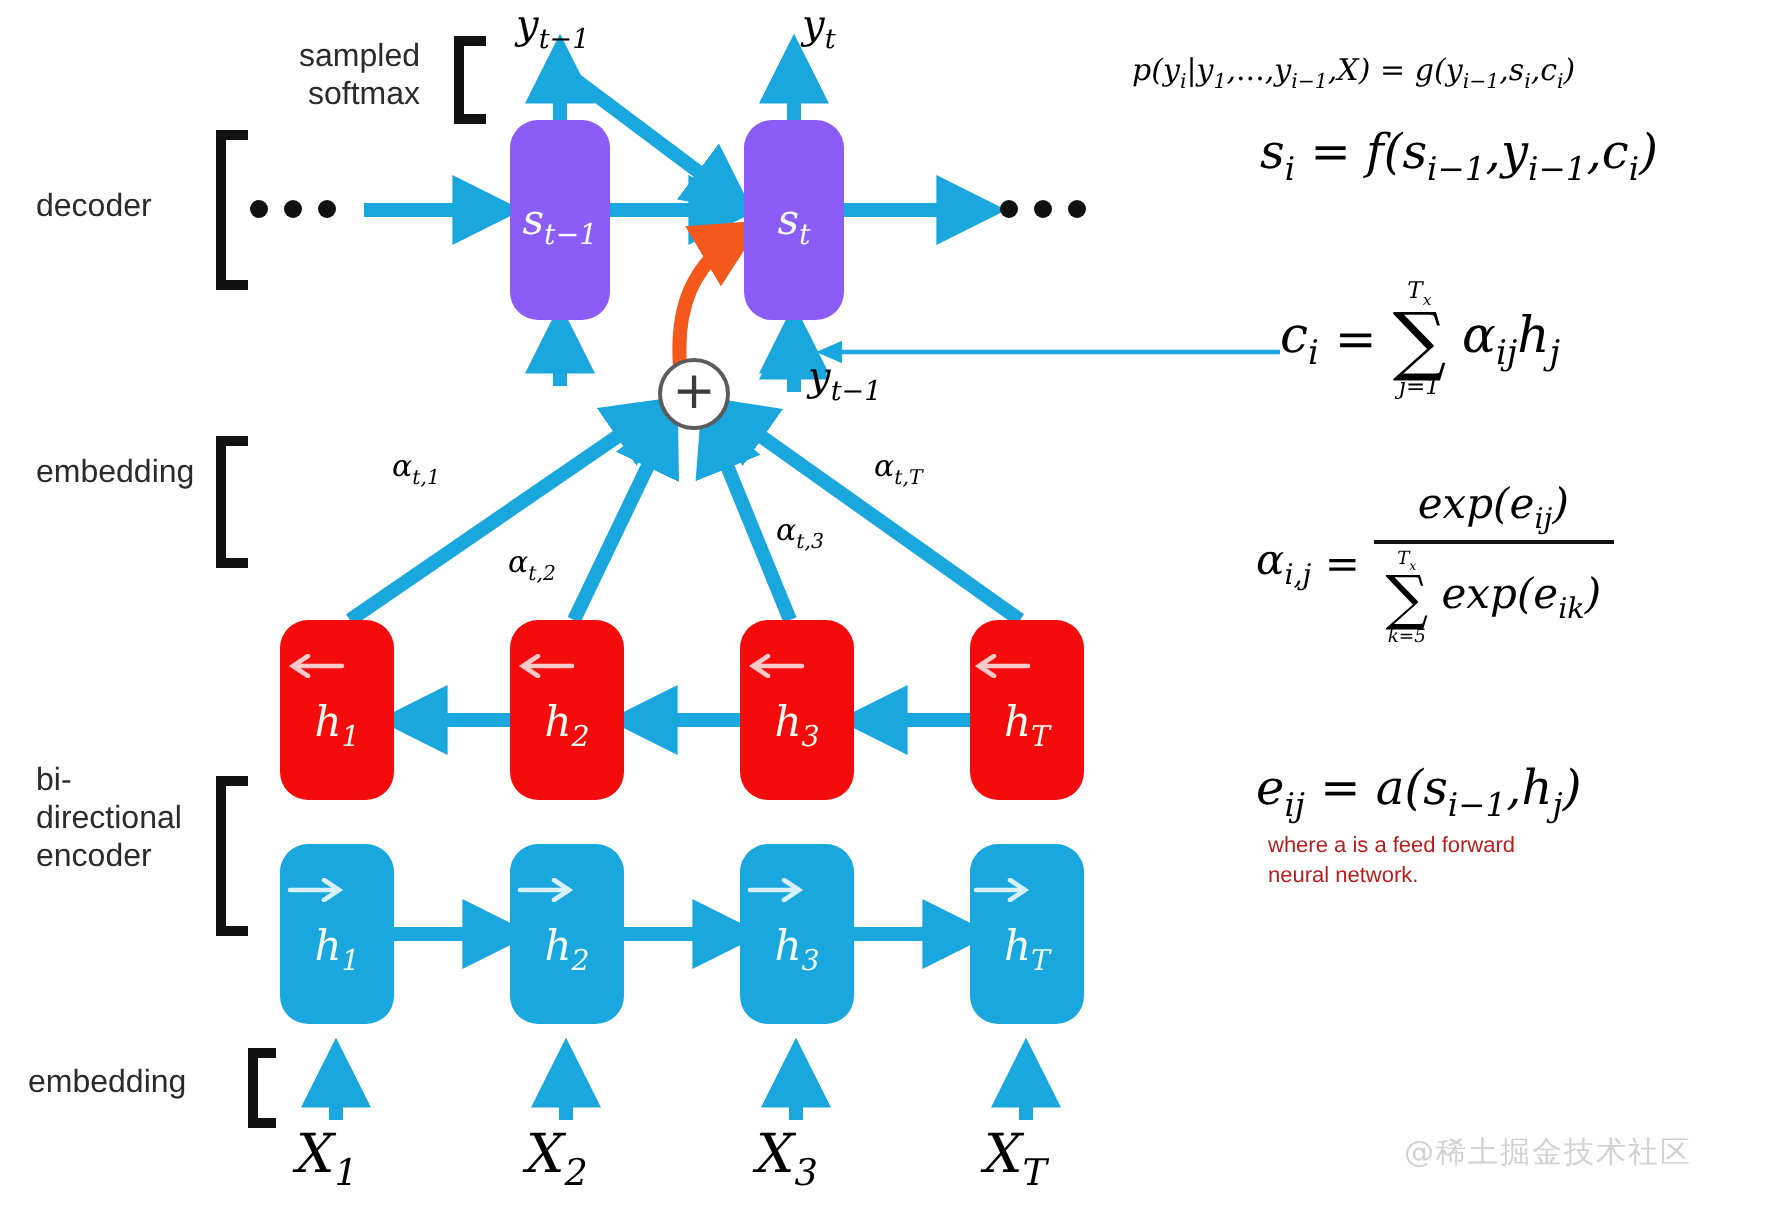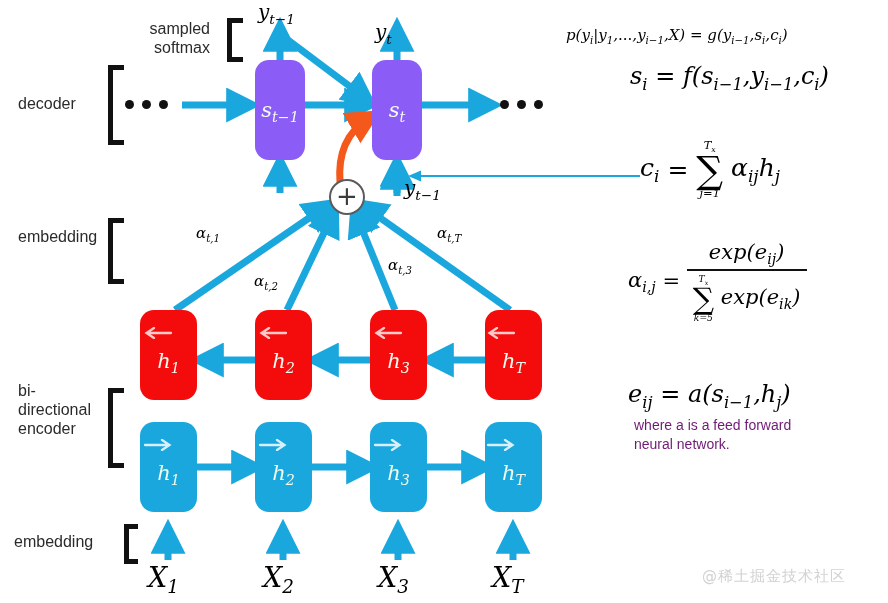--- a/index.html
+++ b/index.html
@@ -87,22 +87,22 @@
   .frac .den{display:block;border-top:2px solid #111;padding:3px 6px 0 6px;}
   .sumop{
     display:inline-block;text-align:center;vertical-align:middle;
     font-style:normal;line-height:1;
   }
   .sumop .top{display:block;font-size:.46em;font-style:italic;}
   .sumop .sig{display:block;font-size:1.5em;font-family:"DejaVu Serif",serif;line-height:.9;}
   .sumop .bot{display:block;font-size:.46em;font-style:italic;}
   .inline-mid{display:inline-block;vertical-align:middle;}
   .note{
-    font-family:"Liberation Sans",sans-serif;font-size:14px;
-    color:#701a75;line-height:1.35;font-style:normal;white-space:pre-line;
+    font-family:"Liberation Sans",sans-serif;font-size:11px;
+    color:#b91c1c;line-height:1.35;font-style:normal;white-space:pre-line;
   }
 </style>
 </head>
 <body>
 
 <div id="root">
 
   <svg class="overlay" viewBox="0 0 888 603">
     <defs>
       <marker id="ah-blue" markerWidth="5" markerHeight="5" refX="3.4" refY="2.5" orient="auto">
@@ -198,21 +198,21 @@
   <div class="abs cell cell-green" style="left:255px;top:60px;width:50px;height:100px;">
     <span class="cell-txt"><span>s</span><sub>t−1</sub></span>
   </div>
   <div class="abs cell cell-green" style="left:372px;top:60px;width:50px;height:100px;">
     <span class="cell-txt"><span>s</span><sub>t</sub></span>
   </div>
 
   <div class="abs math f-md" style="left:258px;top:0px;">
     <span>y</span><sub>t−1</sub>
   </div>
-  <div class="abs math f-md" style="left:375px;top:0px;margin-top:20px;">
+  <div class="abs math f-md" style="left:401px;top:0px;">
     <span>y</span><sub>t</sub>
   </div>
 
   <div class="abs math f-md" style="left:404px;top:176px;">
     <span>y</span><sub>t−1</sub>
   </div>
 
   <div class="abs plus-node" style="left:329px;top:179px;">
     <span>+</span>
   </div>

